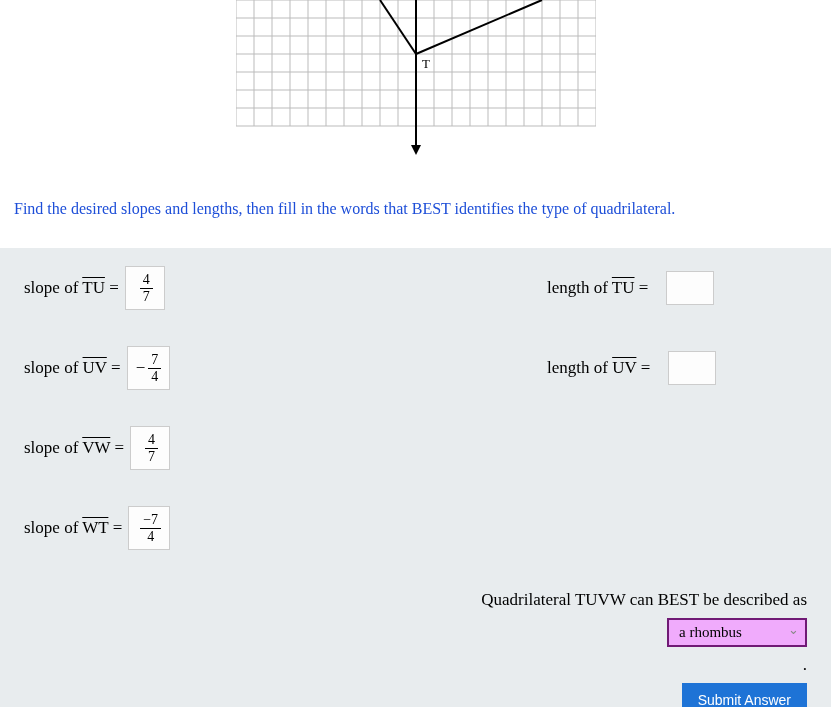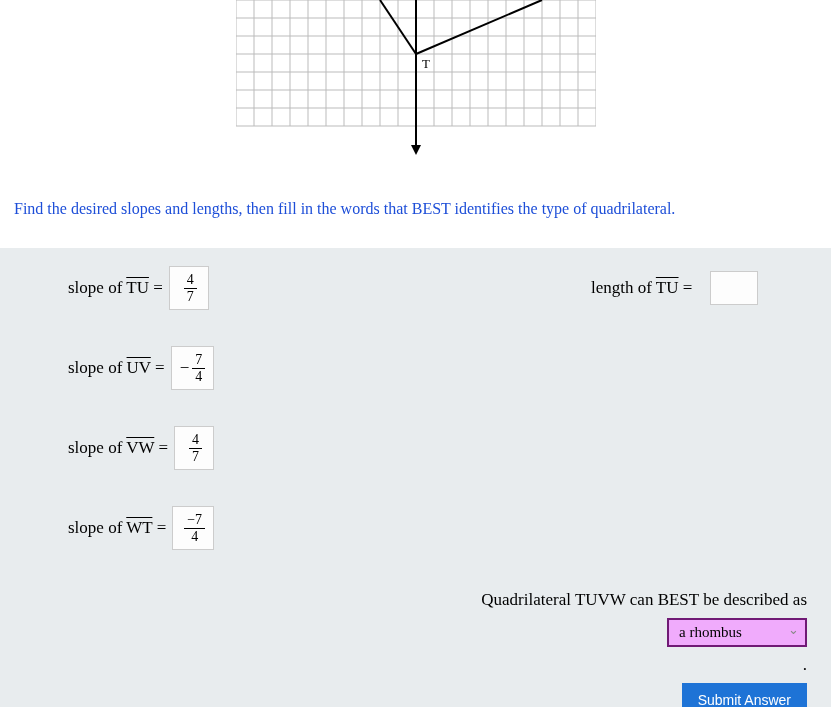--- a/index.html
+++ b/index.html
@@ -48,21 +48,21 @@
       display: flex;
       justify-content: space-between;
       align-items: center;
       margin-bottom: 36px;
     }
     .field {
       display: flex;
       align-items: center;
       font-size: 17px;
     }
-    .field .label { white-space: nowrap; margin-left: 44px; }
+    .field .label { white-space: nowrap; }
     .overline { text-decoration: overline; }
     .frac-box, .input-box {
       border: 1px solid #ccc;
       background: #fdfdfd;
       min-width: 40px;
       height: 44px;
       display: inline-flex;
       align-items: center;
       justify-content: center;
       margin-left: 6px;
@@ -202,20 +202,24 @@
           <span class="frac-box">
             <span class="neg-frac">
               <span>−</span>
               <span class="frac">
                 <span class="num">7</span>
                 <span class="den">4</span>
               </span>
             </span>
           </span>
         </div>
+        <div class="field right-col">
+          <span class="label"><span>length of </span><span class="overline">UV</span><span> = </span></span>
+          <span class="input-box"></span>
+        </div>
       </div>
       <div class="row">
         <div class="field left-col">
           <span class="label"><span>slope of </span><span class="overline">VW</span><span> = </span></span>
           <span class="frac-box">
             <span class="neg-frac">
               <span></span>
               <span class="frac">
                 <span class="num">4</span>
                 <span class="den">7</span>

